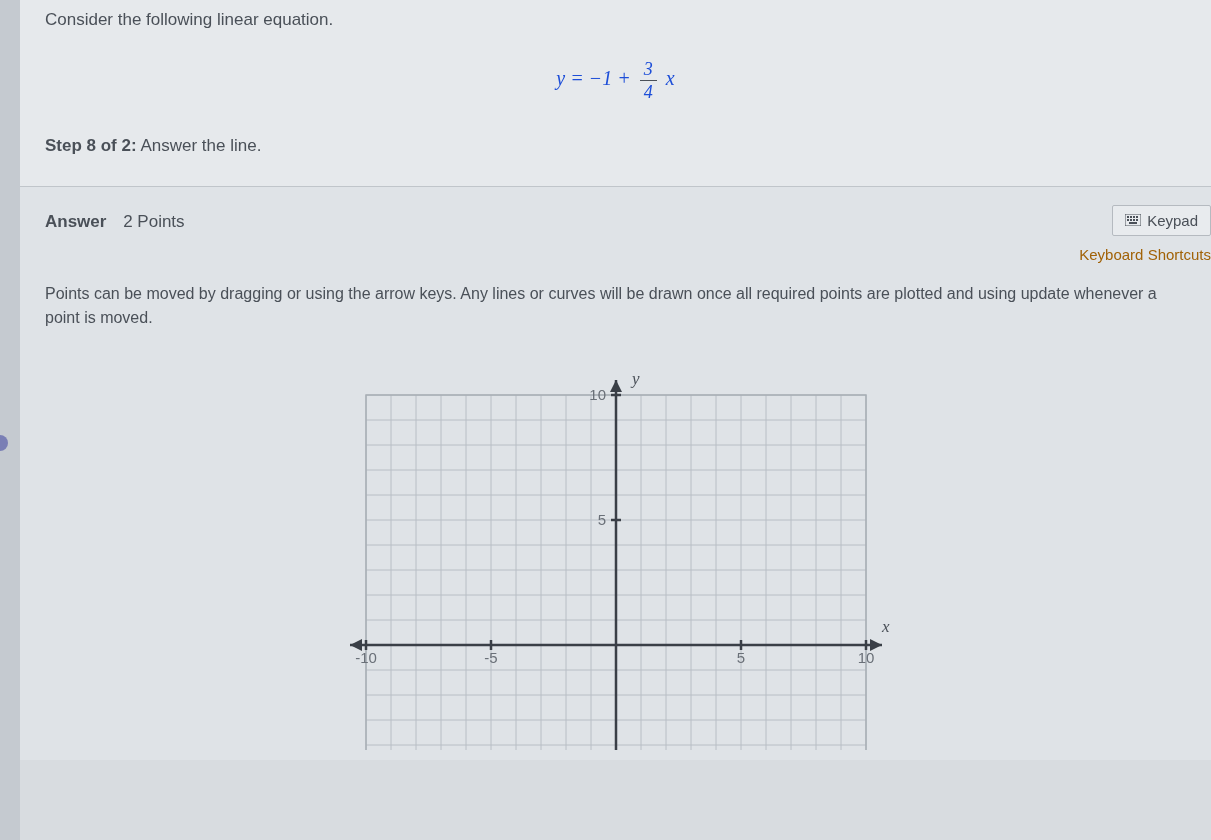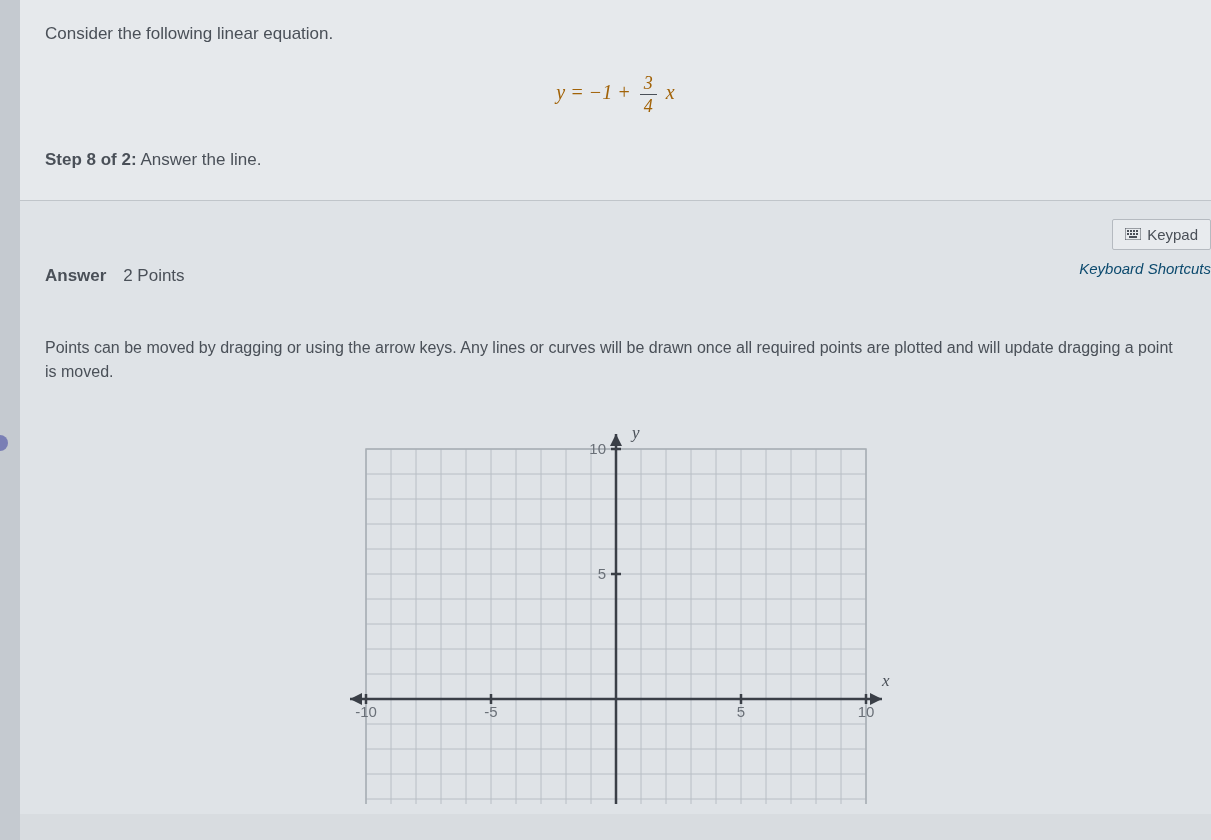--- a/index.html
+++ b/index.html
@@ -28,31 +28,31 @@
       height: 16px;
       background: #7a7fb5;
       border-radius: 50%;
     }
     .content {
       margin-left: 20px;
       padding: 0;
     }
     .question-section {
       background: #e6e9ec;
-      padding: 24px 25px 30px 25px;
+      padding: 10px 25px 30px 25px;
       border-bottom: 1px solid #c0c5ca;
     }
     .prompt-text {
       color: #4a5058;
       font-size: 17px;
       margin-bottom: 30px;
     }
     .equation {
       text-align: center;
-      color: #a16207;
+      color: #1d4ed8;
       font-size: 20px;
       font-style: italic;
       margin: 25px 0 35px 0;
       font-family: 'Times New Roman', serif;
     }
     .equation .var { font-style: italic; }
     .equation .frac {
       display: inline-block;
       vertical-align: middle;
       text-align: center;
@@ -65,21 +65,20 @@
     .step-line { color: #4a5058; font-size: 17px; }
     .step-line b { font-weight: bold; }
     .answer-section {
       background: #dfe3e7;
       padding: 25px 25px 10px 25px;
       position: relative;
     }
     .answer-header {
       color: #4a5058;
       font-size: 17px;
-      margin-top: 40px;
     }
     .answer-header b { font-weight: bold; margin-right: 12px; }
     .right-controls {
       position: absolute;
       right: 0;
       top: 18px;
       text-align: right;
     }
     .keypad-btn {
       display: inline-flex;
@@ -89,25 +88,24 @@
       background: #e8ebee;
       color: #4a5058;
       padding: 6px 12px;
       font-size: 15px;
       border-radius: 2px;
       cursor: pointer;
     }
     .keypad-btn svg { width: 16px; height: 12px; }
     .keyboard-link {
       display: block;
-      color: #0c4a6e;
+      color: #a16207;
       font-size: 15px;
       margin-top: 10px;
       cursor: pointer;
-      font-style: italic;
     }
     .instructions {
       color: #4a5058;
       font-size: 16px;
       line-height: 1.5;
       margin-top: 50px;
       margin-bottom: 15px;
     }
     .graph-wrap {
       display: flex;
@@ -172,21 +170,21 @@
               <rect x="8" y="5" width="2" height="2" fill="#4a5058"></rect>
               <rect x="11" y="5" width="2" height="2" fill="#4a5058"></rect>
               <rect x="4" y="8" width="8" height="2" fill="#4a5058"></rect>
             </svg>
         </span>
         <span>Keypad</span>
       </button>
       <span class="keyboard-link">Keyboard Shortcuts</span>
     </div>
 
-    <div class="instructions">Points can be moved by dragging or using the arrow keys. Any lines or curves will be drawn once all required points are plotted and will update dragging a point is moved.</div>
+    <div class="instructions">Points can be moved by dragging or using the arrow keys. Any lines or curves will be drawn once all required points are plotted and using update whenever a point is moved.</div>
 
     <div class="graph-wrap">
       <svg class="graph-svg" width="560" height="400">
 
         <g>
 
           <line class="grid-line" x1="30" y1="45" x2="30" y2="400"></line>
           <line class="grid-line" x1="55" y1="45" x2="55" y2="400"></line>
           <line class="grid-line" x1="80" y1="45" x2="80" y2="400"></line>
           <line class="grid-line" x1="105" y1="45" x2="105" y2="400"></line>

